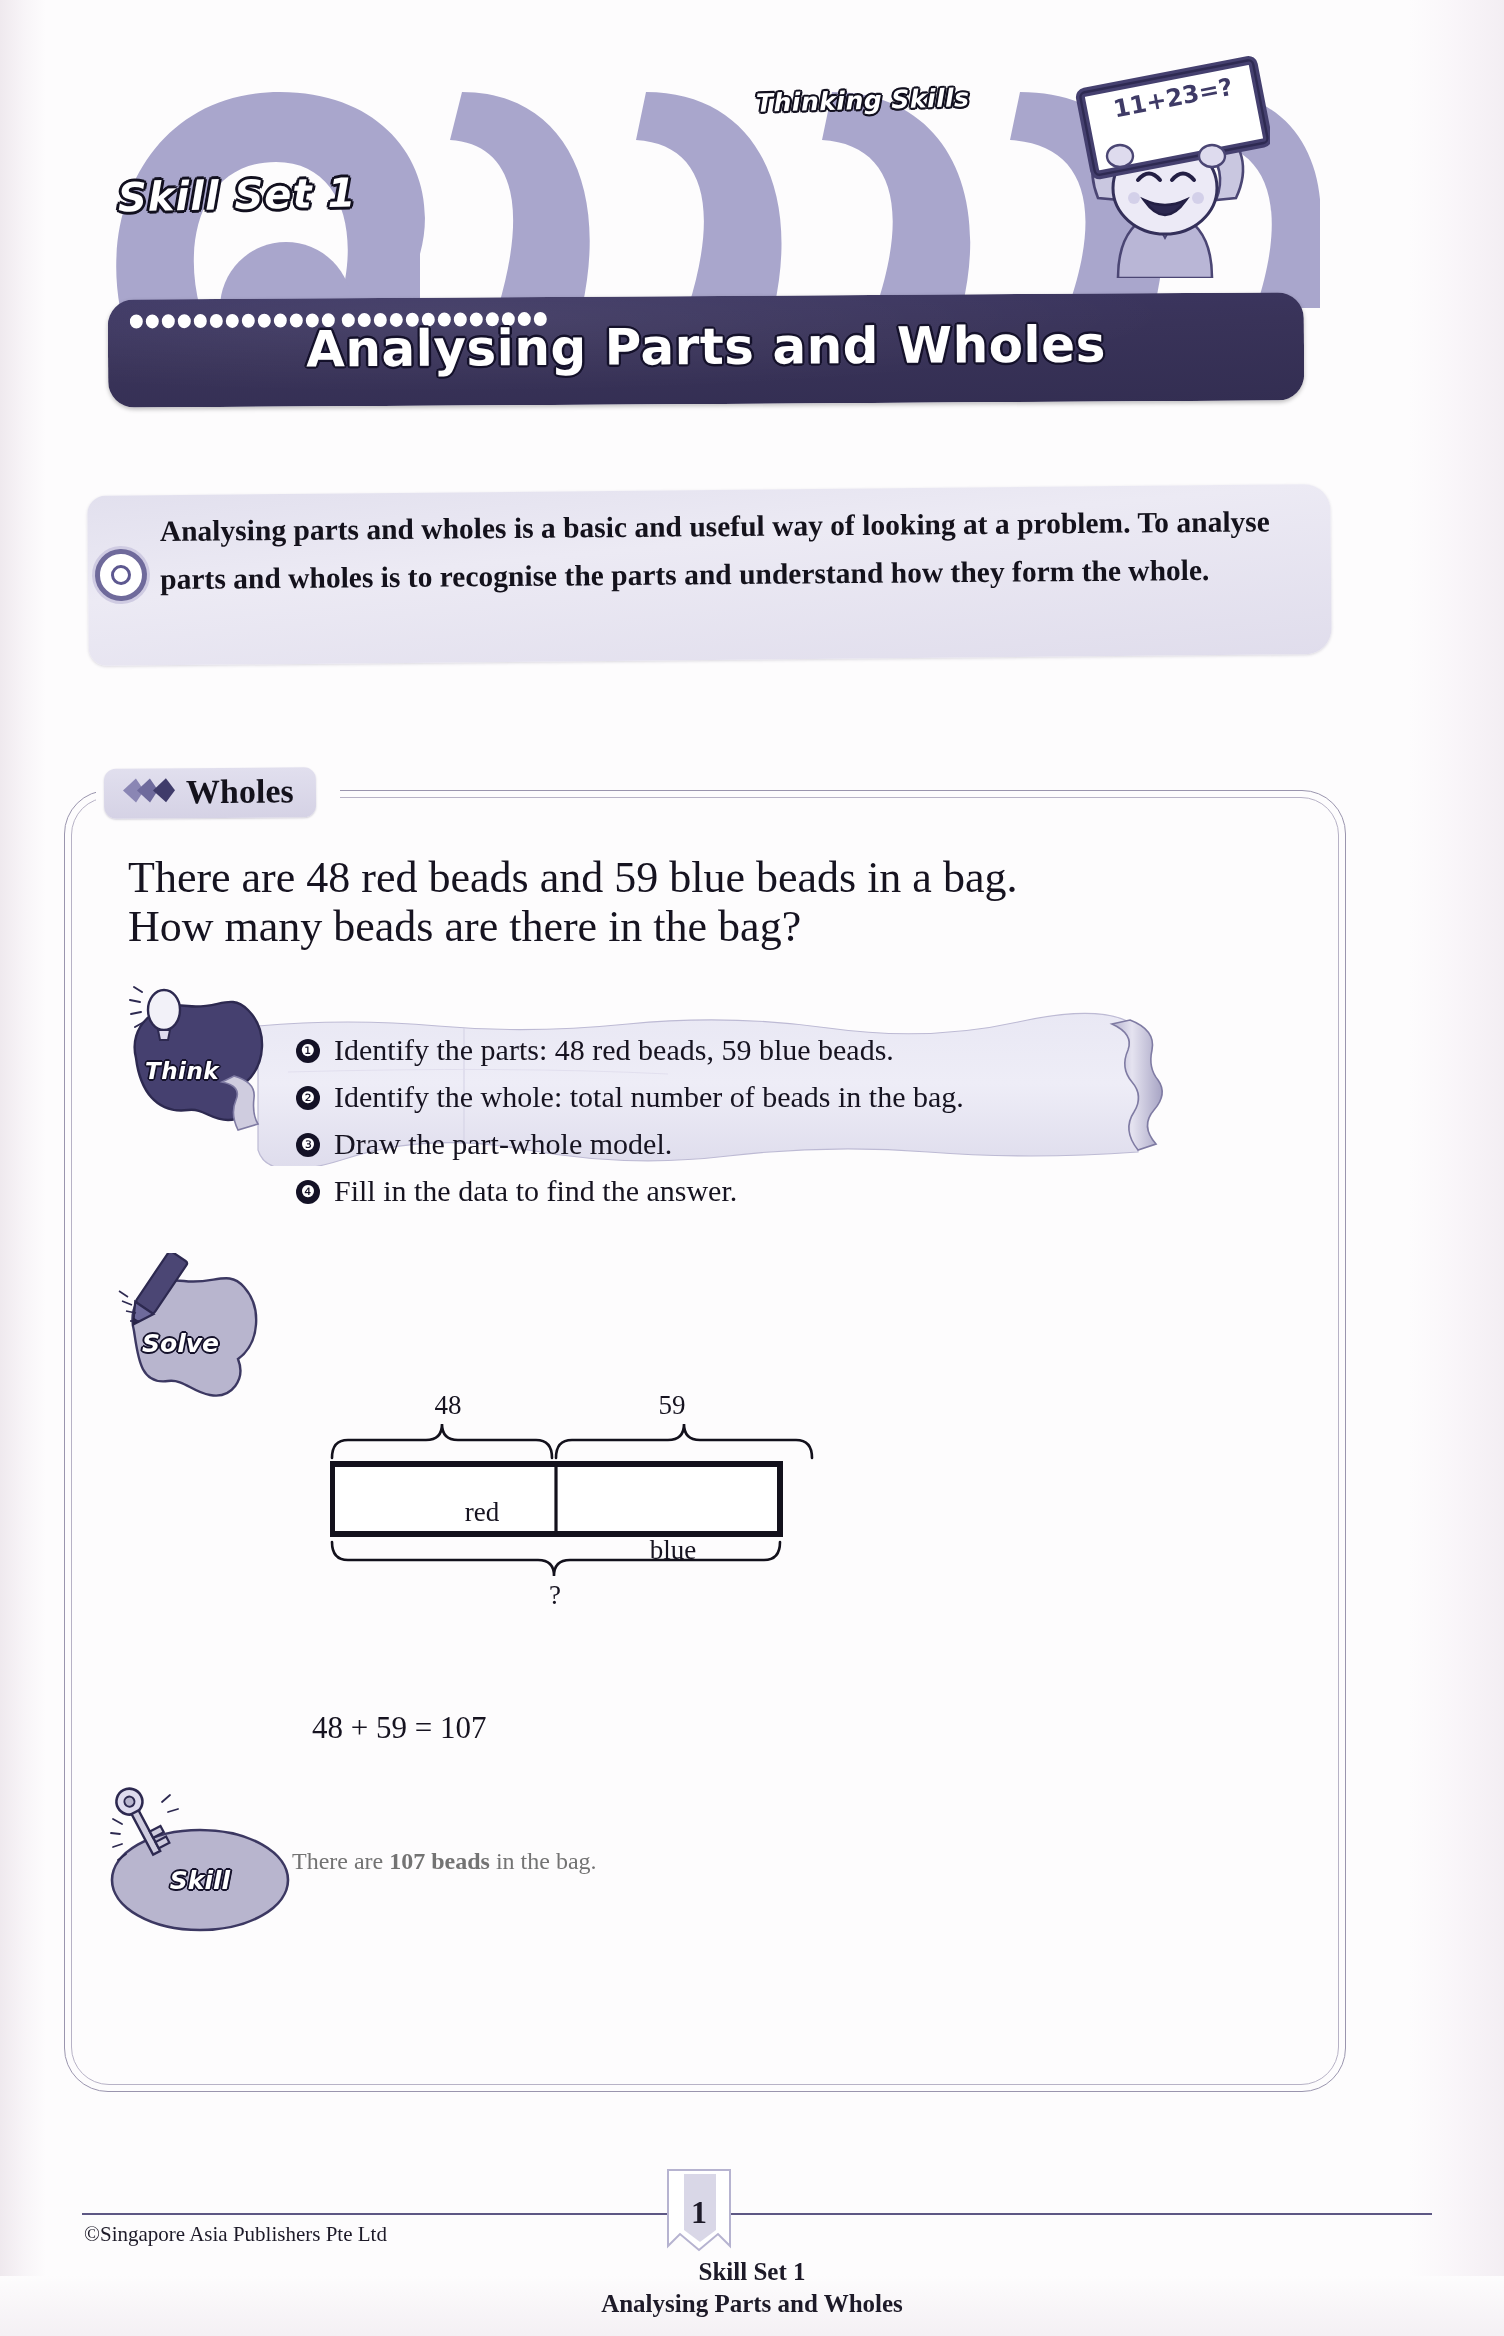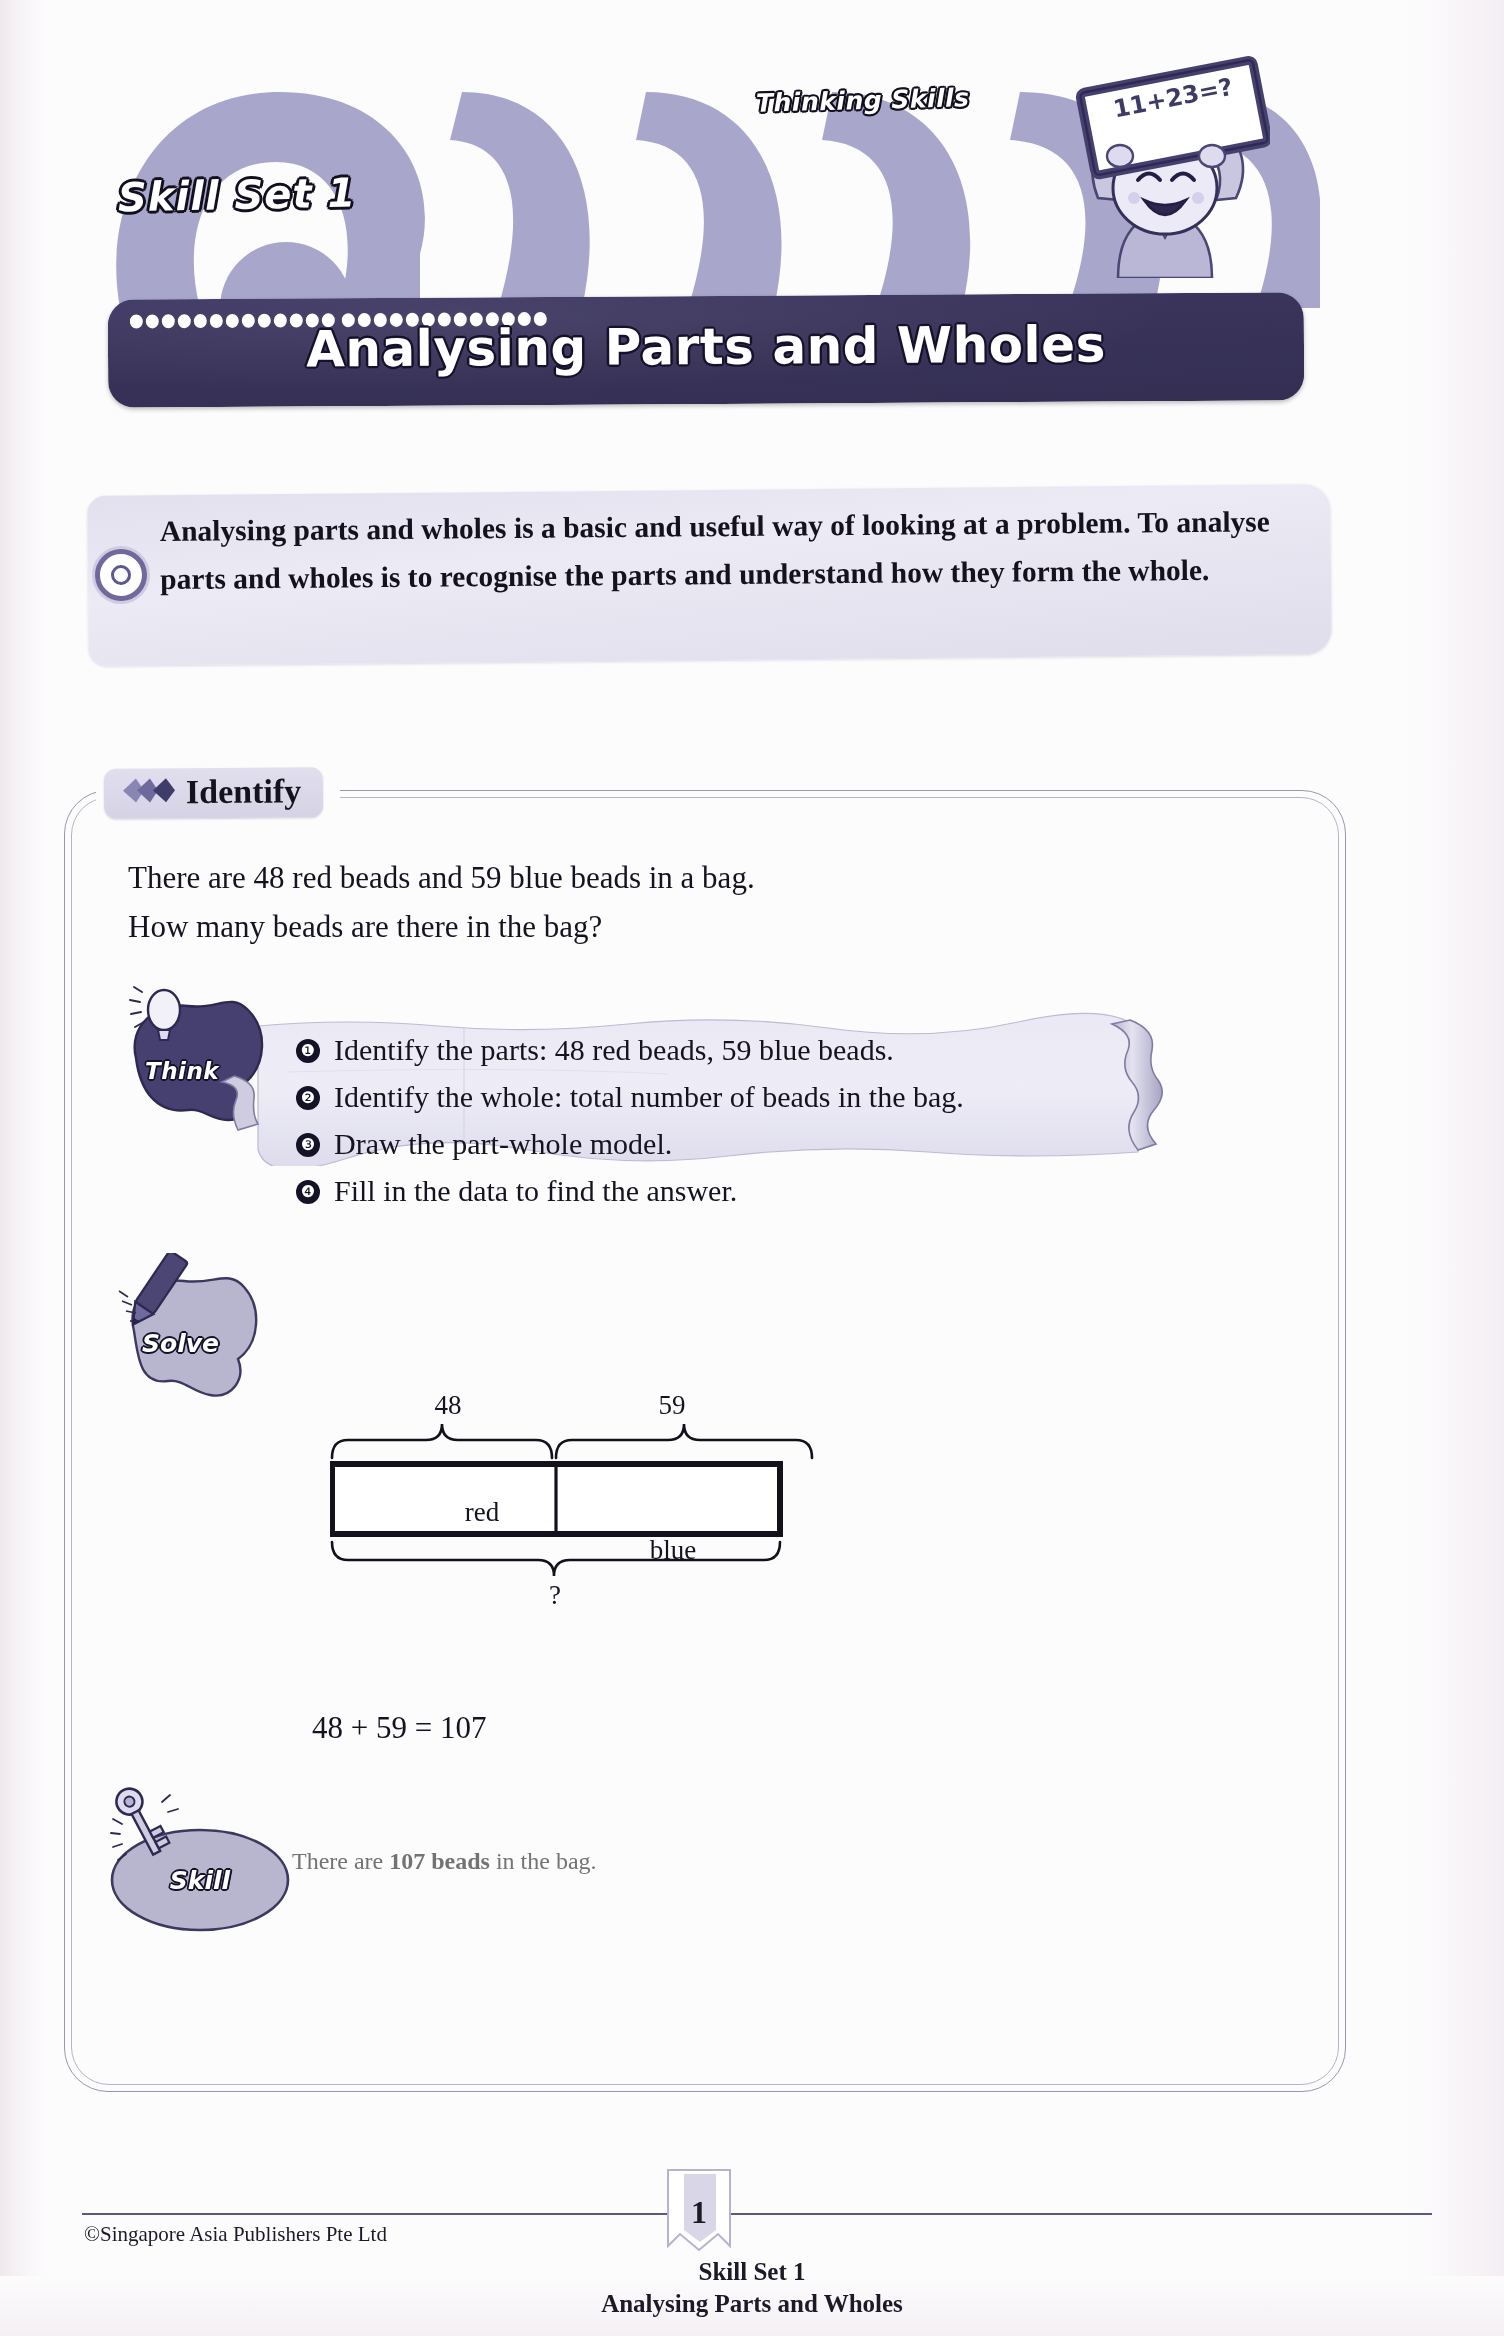--- a/index.html
+++ b/index.html
@@ -241,21 +241,21 @@
     width: 244px; height: 26px;
     background: #fdfcfd;
   }
 
   
   .problem {
     position: absolute;
     left: 128px; top: 853px;
     width: 950px;
     font-family: "Liberation Serif", serif;
-    font-size: 31px;
+    font-size: 44px;
     line-height: 49px;
     color: #161320;
   }
 
   
   .scroll {
     position: absolute;
     left: 228px; top: 1012px;
     width: 960px; height: 154px;
   }
@@ -535,21 +535,21 @@
   <div class="tab-mask"></div>
 
   <div class="example-tab">
     <span class="chev-icon">
       <svg width="54" height="26" viewBox="0 0 54 26" xmlns="http://www.w3.org/2000/svg">
         <path d="M14 1 L 1 13 L 14 25 L 22 13 Z" fill="#8a86b4"></path>
         <path d="M28 1 L 15 13 L 28 25 L 36 13 Z" fill="#6e6a9c"></path>
         <path d="M44 1 L 31 13 L 44 25 L 53 13 Z" fill="#3f3b6a"></path>
       </svg>
     </span>
-    <span class="example-tab-label">Identify</span>
+    <span class="example-tab-label">Wholes</span>
   </div>
 
   <div class="problem">
     <div>There are 48 red beads and 59 blue beads in a bag.</div>
     <div>How many beads are there in the bag?</div>
   </div>
 
   <div class="scroll">
     <svg width="960" height="154" viewBox="0 0 960 154" xmlns="http://www.w3.org/2000/svg">
       <defs>

